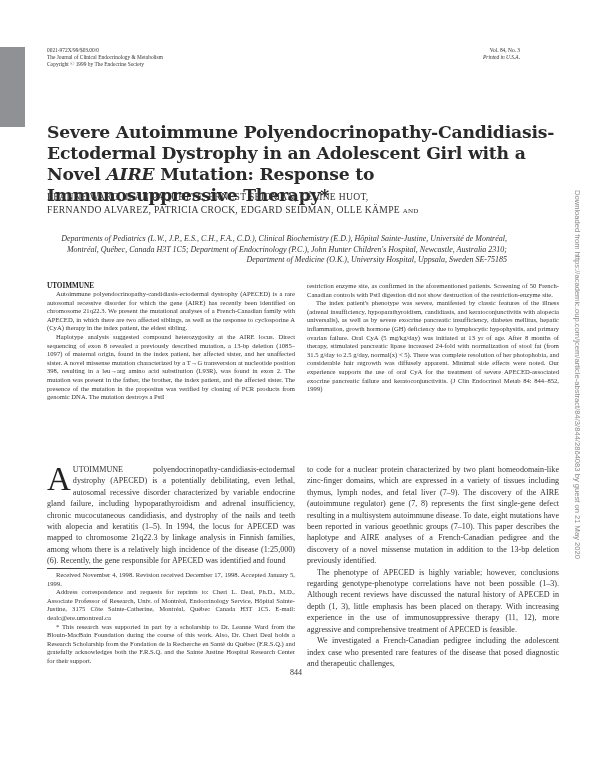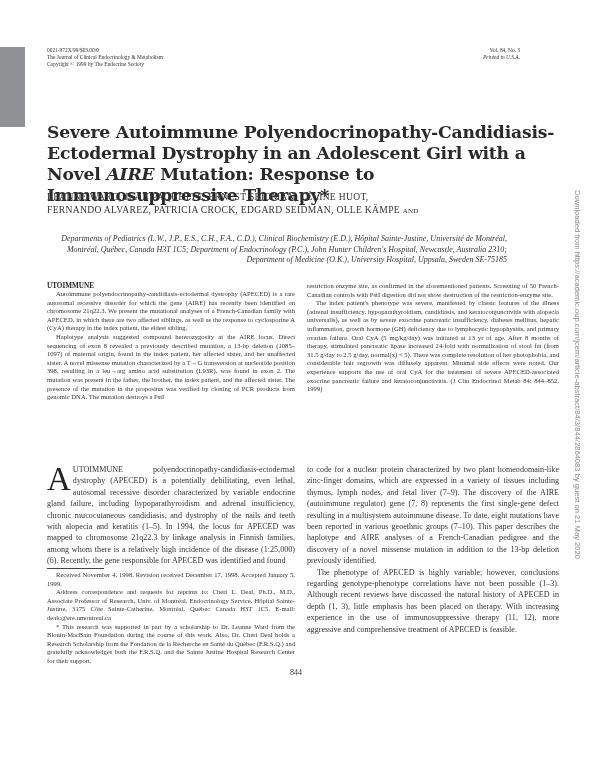--- a/index.html
+++ b/index.html
@@ -75,19 +75,20 @@
 <div class="fn-rule"></div>
 <div class="footnotes">
   <p>Received November 4, 1998. Revision received December 17, 1998. Accepted January 5, 1999.</p>
   <p>Address correspondence and requests for reprints to: Cheri L. Deal, Ph.D., M.D., Associate Professor of Research, Univ. of Montréal, Endocrinology Service, Hôpital Sainte-Justine, 3175 Côte Sainte-Catherine, Montréal, Québec Canada H3T 1C5. E-mail: dealc@ere.umontreal.ca</p>
   <p>* This research was supported in part by a scholarship to Dr. Leanne Ward from the Blouin-MacBain Foundation during the course of this work. Also, Dr. Cheri Deal holds a Research Scholarship from the Fondation de la Recherche en Santé du Québec (F.R.S.Q.) and gratefully acknowledges both the F.R.S.Q. and the Sainte Justine Hospital Research Center for their support.</p>
 </div>
 
 <div class="body-col body-right">
   <p class="noind">to code for a nuclear protein characterized by two plant homeodomain-like zinc-finger domains, which are expressed in a variety of tissues including thymus, lymph nodes, and fetal liver (7–9). The discovery of the AIRE (autoimmune regulator) gene (7, 8) represents the first single-gene defect resulting in a multisystem autoimmune disease. To date, eight mutations have been reported in various geoethnic groups (7–10). This paper describes the haplotype and AIRE analyses of a French-Canadian pedigree and the discovery of a novel missense mutation in addition to the 13-bp deletion previously identified.</p>
   <p>The phenotype of APECED is highly variable; however, conclusions regarding genotype-phenotype correlations have not been possible (1–3). Although recent reviews have discussed the natural history of APECED in depth (1, 3), little emphasis has been placed on therapy. With increasing experience in the use of immunosuppressive therapy (11, 12), more aggressive and comprehensive treatment of APECED is feasible.</p>
+  <p>We investigated a French-Canadian pedigree including the adolescent index case who presented rare features of the disease that posed diagnostic and therapeutic challenges,</p>
 </div>
 
 <div class="page-num">844</div>
 
 <div class="side">
   <span>Downloaded from https://academic.oup.com/jcem/article-abstract/84/3/844/2864083 by guest on 21 May 2020</span>
 </div>
 
 </body></html>

